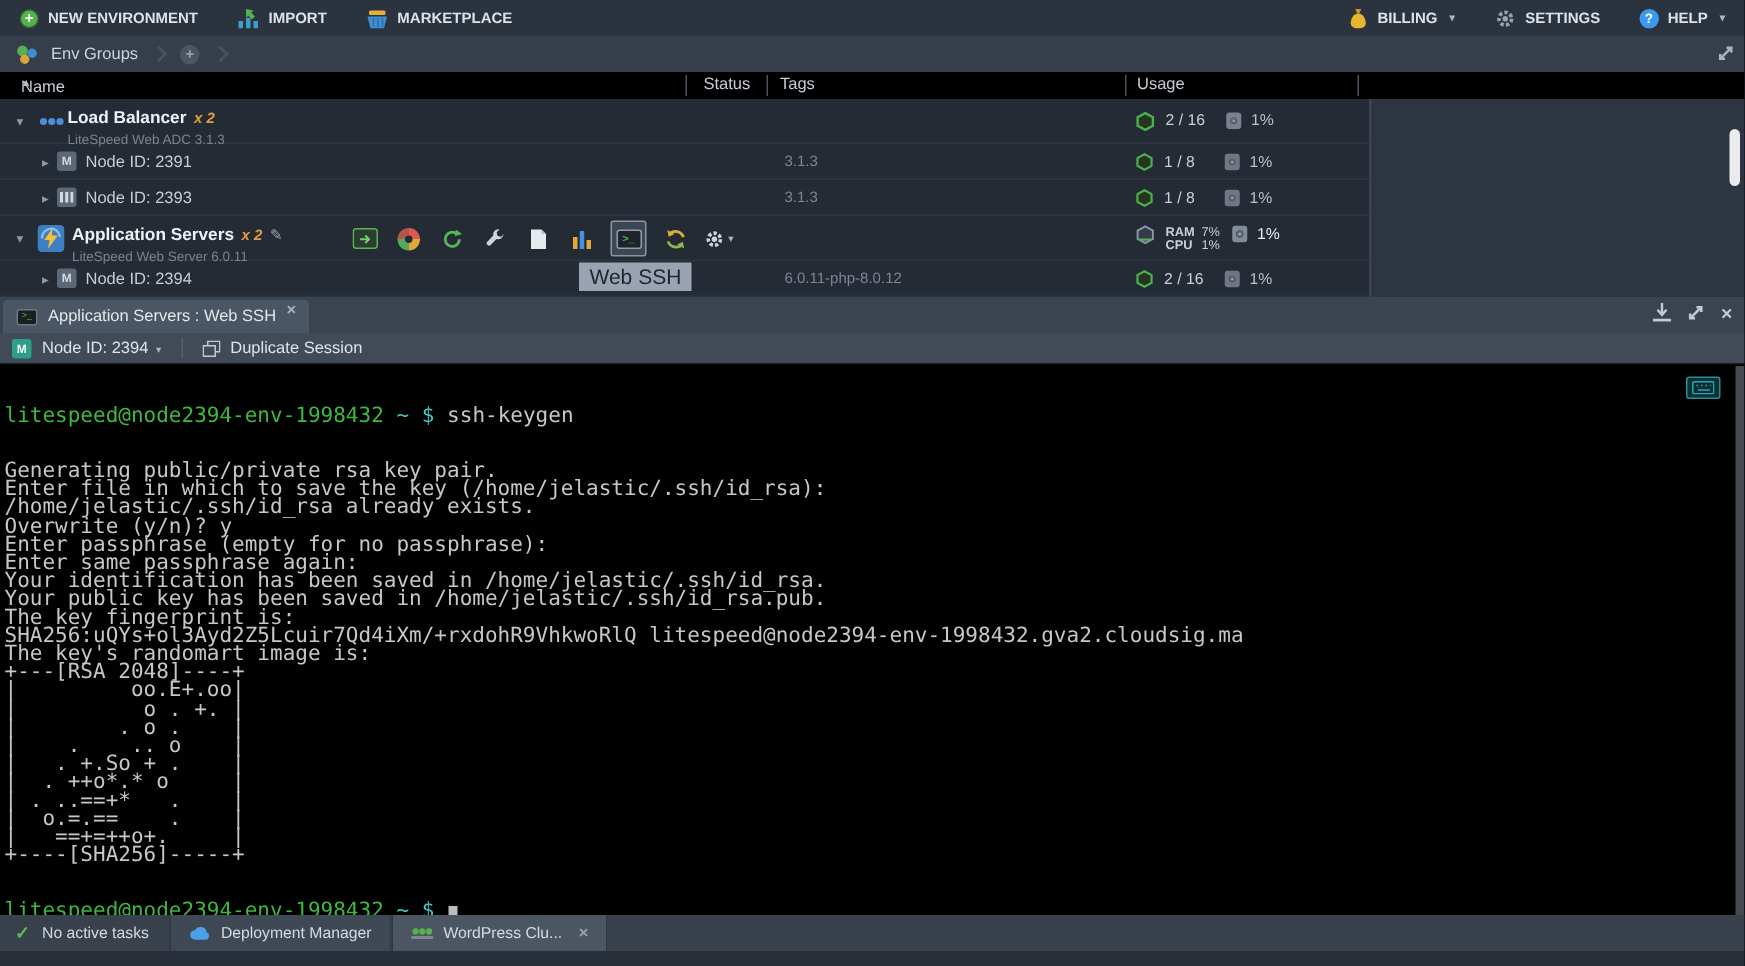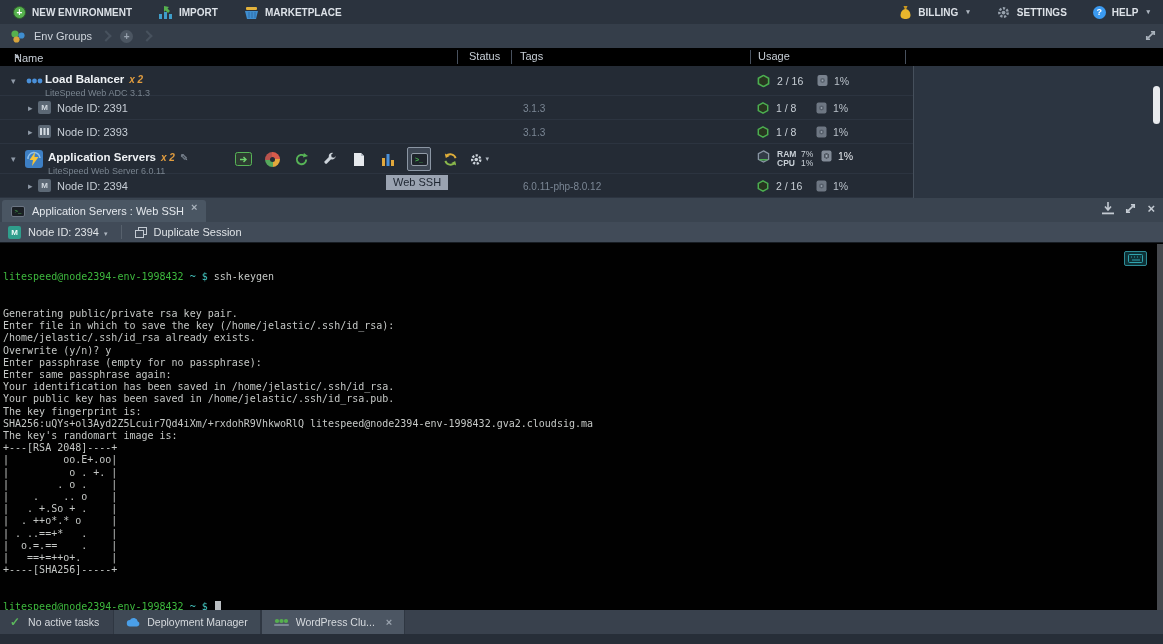--- a/index.html
+++ b/index.html
@@ -47,32 +47,32 @@
   .pencil{color:#98a3af;font-size:10px;margin-left:5px}
 
   
   #rowtools{position:absolute;left:233px;top:96px;height:30px;display:flex;align-items:center;gap:9px}
   .tool{width:20px;height:20px;display:flex;align-items:center;justify-content:center;cursor:pointer}
   .tool.sel{border:1px solid #8b96a4;background:#3d4653;border-radius:2px;width:24px;height:24px}
   .ico-topo{width:15px;height:15px;border-radius:50%;background:conic-gradient(#d85b4b 0 90deg,#e2a83c 90deg 180deg,#56a85c 180deg 270deg,#b8534d 270deg 360deg);position:relative}
   .ico-topo::after{content:"";position:absolute;left:5px;top:5px;width:5px;height:5px;border-radius:50%;background:#242b35}
   .ico-term{width:17px;height:13px;background:#1e242b;border:1px solid #939ca8;border-radius:2px;display:flex;align-items:center;justify-content:center}
   .ico-term span{color:#4cb950;font-size:7px;font-weight:bold;line-height:7px}
-  #tooltip{position:absolute;left:386px;top:127px;background:#9aa3b1;color:#1d2530;font-size:11px;padding:1px 7px 2px;z-index:9;white-space:nowrap}
+  #tooltip{position:absolute;left:386px;top:127px;background:#9aa3b1;color:#1d2530;font-size:14px;padding:1px 7px 2px;z-index:9;white-space:nowrap}
 
   
   #sshpanel{position:absolute;left:0;top:198px;width:1163px;height:412px}
   #ptabs{position:absolute;left:0;top:0;width:1163px;height:24px;background:#3a4450}
   #sshtab{position:absolute;left:2px;top:2px;height:22px;background:#4a5663;border-radius:3px 3px 0 0;display:flex;align-items:center;gap:7px;padding:0 9px;font-size:11px;color:#e3e7ec}
   .tab-close{color:#aab3bd;font-size:11px;font-weight:bold;position:relative;top:-4px;cursor:pointer}
   #ptab-icons{position:absolute;right:8px;top:4px;display:flex;align-items:center;gap:10px}
   #ptoolbar{position:absolute;left:0;top:24px;width:1163px;height:20px;background:#414b58;display:flex;align-items:center;font-size:11px;color:#dfe3e7;gap:7px;padding-left:8px}
   .mteal{width:13px;height:13px;background:#2f9e8c;border-radius:2px;color:#eafaf6;font-size:8px;font-weight:bold;display:inline-flex;align-items:center;justify-content:center}
   .tsep{width:1px;height:14px;background:#57616d;margin:0 6px}
-  #terminal{position:absolute;left:0;top:44px;width:1163px;height:368px;background:#010101;border-top:1px solid #171c22;font-family:"DejaVu Sans Mono",monospace;font-size:10px;line-height:12.2px;color:#c5c8c6;white-space:pre;padding:4px 0 0 3px;overflow:hidden}
+  #terminal{position:absolute;left:0;top:44px;width:1163px;height:368px;background:#010101;border-top:1px solid #171c22;font-family:"DejaVu Sans Mono",monospace;font-size:14px;line-height:12.2px;color:#c5c8c6;white-space:pre;padding:4px 0 0 3px;overflow:hidden}
   .t-green{color:#3eb83e}
   .t-teal{color:#45c6c0}
   .cursor{display:inline-block;width:6px;height:11px;background:#b9bdc1;vertical-align:text-bottom;margin-left:1px}
   #kbd-btn{position:absolute;right:16px;top:8px;width:23px;height:15px;border:1px solid #2e8b96;background:#0e3136;border-radius:2px;display:flex;align-items:center;justify-content:center;cursor:pointer}
   #termscroll{position:absolute;right:0;top:1px;width:6px;height:367px;background:#46494e}
 
   
   #statusbar{position:absolute;left:0;top:610px;width:1163px;height:24px;background:#39414d;display:flex;align-items:stretch;font-size:10.5px;color:#d6dade}
   .sb-left{display:flex;align-items:center;gap:8px;padding:0 14px 0 10px}
   .sb-tab{display:flex;align-items:center;gap:7px;padding:0 12px;background:#3f4955;border-left:1px solid #2f3742;border-right:1px solid #2f3742;cursor:pointer}

